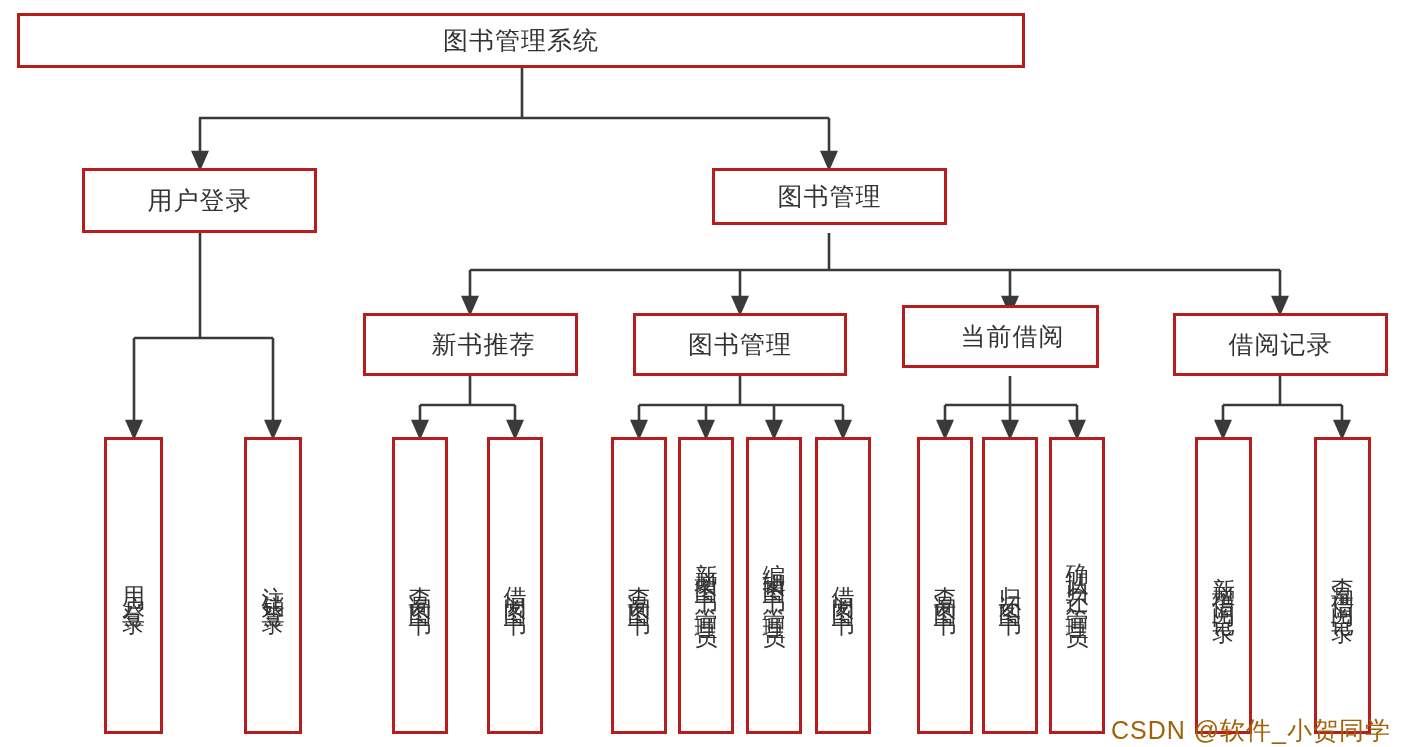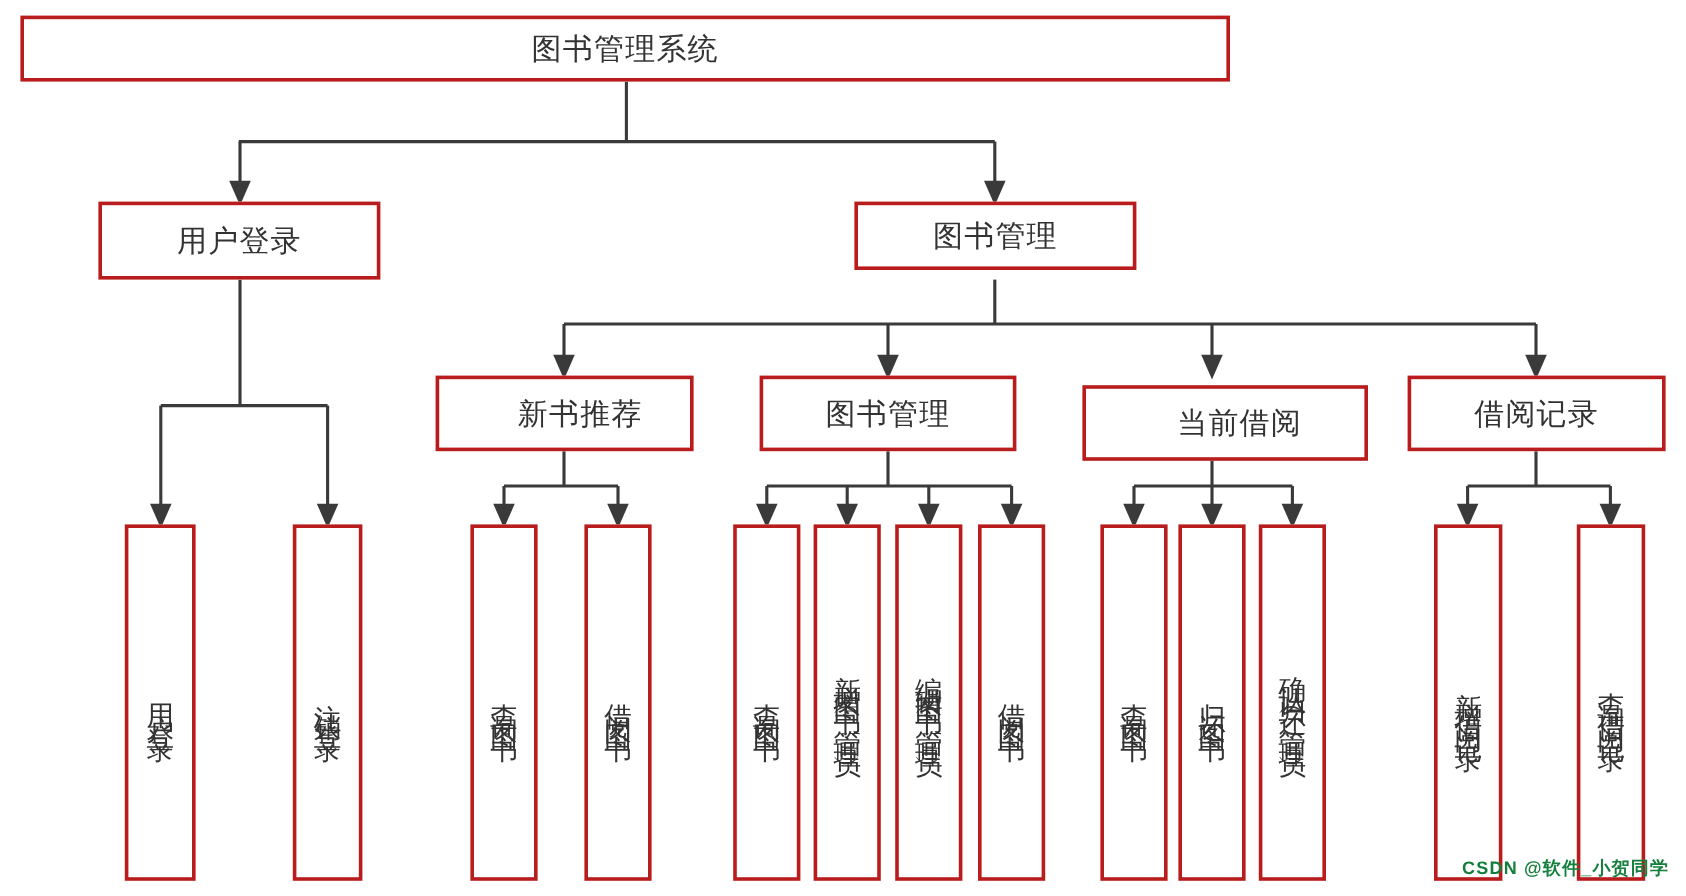--- a/index.html
+++ b/index.html
@@ -43,25 +43,24 @@
     writing-mode: vertical-rl;
     text-orientation: mixed;
     letter-spacing: 9px;
     line-height: 1;
     white-space: nowrap;
   }
   #watermark {
     position: absolute;
     right: 14px;
     top: 714px;
-    font-size: 15px;
-    color: #15803d;
+    font-size: 25px;
+    color: #a16207;
     letter-spacing: 1px;
     white-space: nowrap;
-    font-weight: bold;
   }
 </style>
 </head>
 <body>
 
 <div id="canvas">
 
   <svg id="edges" width="1405" height="747" viewBox="0 0 1405 747">
     <g stroke="#3a3a3a" stroke-width="2.6" fill="#3a3a3a">
 
@@ -140,21 +139,21 @@
     </g>
   </svg>
 
   <div class="node" style="left:17px; top:13px; width:1008px; height:55px;">图书管理系统</div>
 
   <div class="node" style="left:82px; top:168px; width:235px; height:65px;">用户登录</div>
   <div class="node" style="left:712px; top:168px; width:235px; height:57px;">图书管理</div>
 
   <div class="node" style="left:363px; top:313px; width:215px; height:63px;padding-left:26px;">新书推荐</div>
   <div class="node" style="left:633px; top:313px; width:214px; height:63px;">图书管理</div>
-  <div class="node" style="left:902px; top:321px; width:238px; height:63px;padding-left:24px;">当前借阅</div>
+  <div class="node" style="left:902px; top:305px; width:197px; height:63px;padding-left:24px;">当前借阅</div>
   <div class="node" style="left:1173px; top:313px; width:215px; height:63px;">借阅记录</div>
 
   <div class="node leaf" style="left:104px; width:59px;">
     <span class="vtext">用户登录</span>
   </div>
   <div class="node leaf" style="left:244px; width:58px;">
     <span class="vtext">注销登录</span>
   </div>
 
   <div class="node leaf" style="left:392px; width:56px;">

